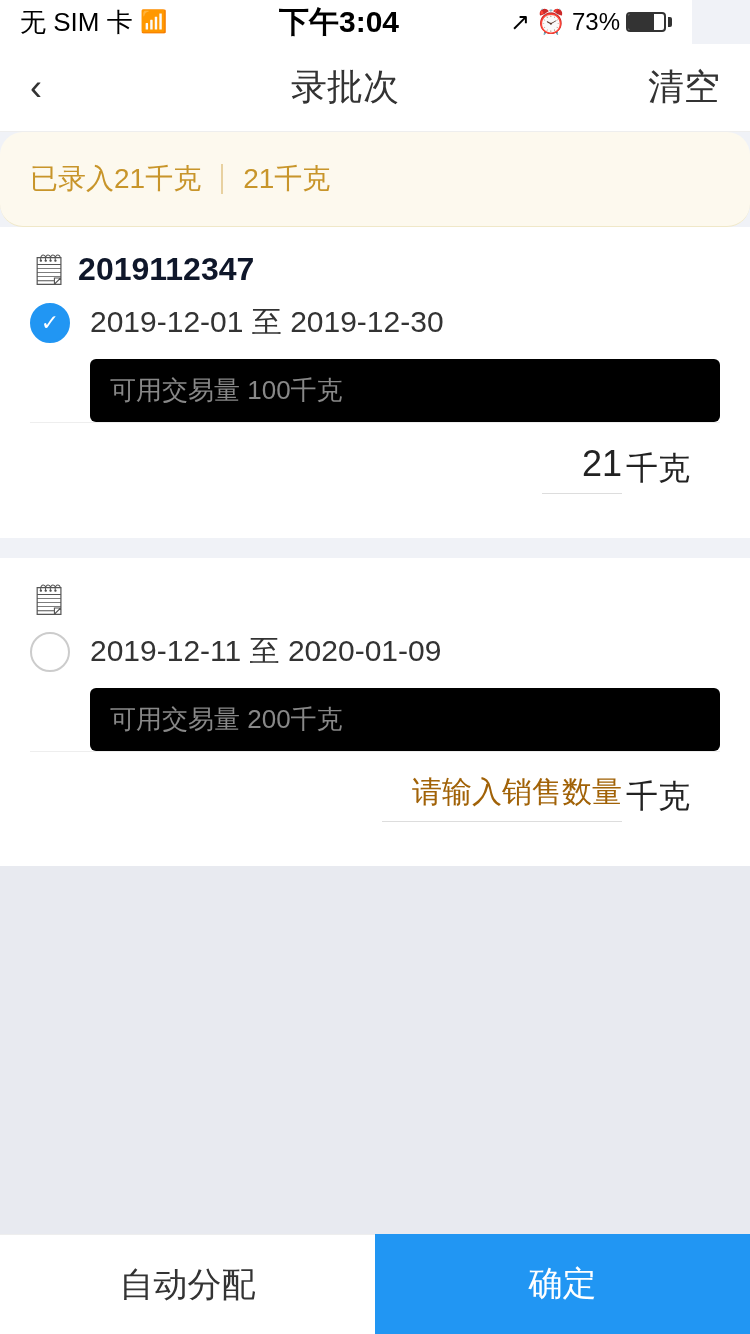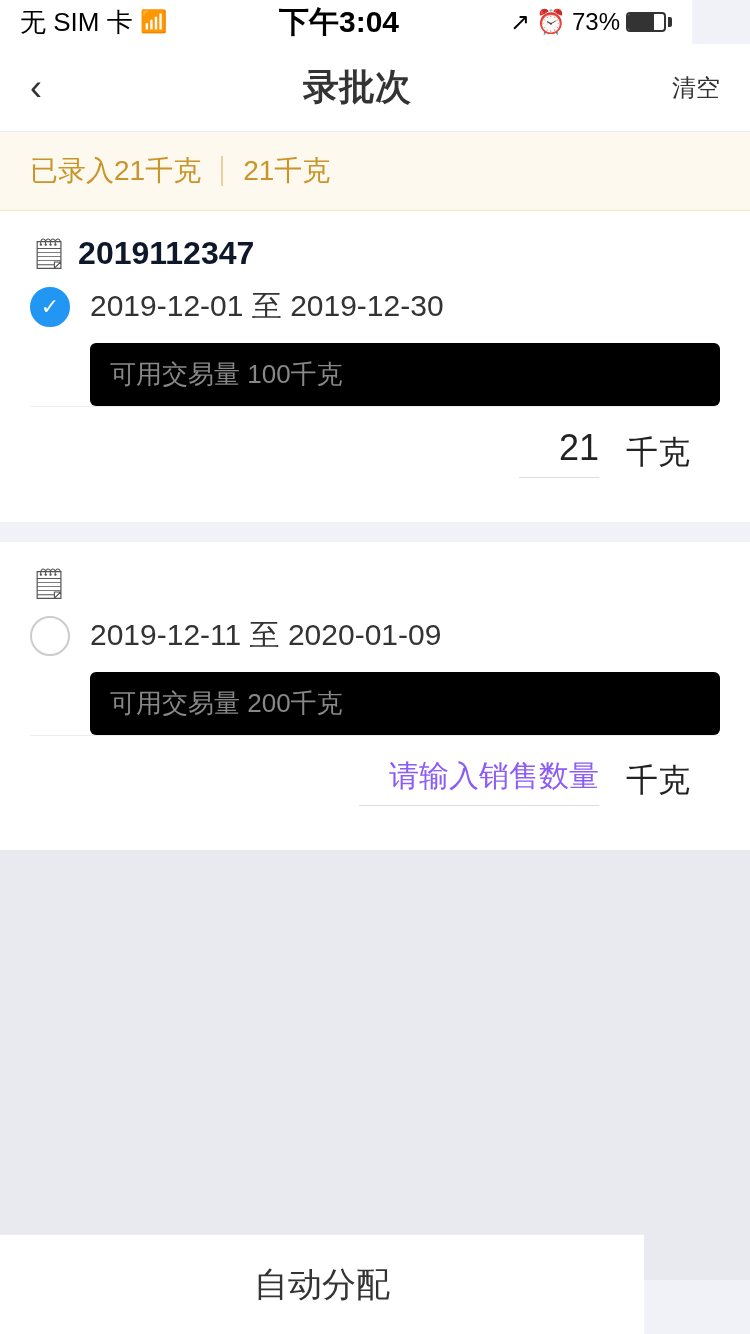--- a/index.html
+++ b/index.html
@@ -77,37 +77,38 @@
       padding: 0 30px;
       border-bottom: 1px solid #eee;
     }
     .nav-back {
       font-size: 36px;
       color: #333;
       cursor: pointer;
     }
     .nav-title {
       font-size: 36px;
-      font-weight: 700;
+      font-weight: 400;
       color: #333;
     }
     .nav-action {
-      font-size: 24px;
+      font-size: 36px;
       color: #333;
       cursor: pointer;
     }
 
     
     .info-banner {
       background: #fdf9ee;
-      padding: 20px 30px;
+      padding: 28px 30px;
       display: flex;
       align-items: center;
       gap: 20px;
       border-bottom: 1px solid #f0e8c8;
+      border-radius: 23px;
     }
     .info-banner-text {
       font-size: 28px;
       color: #c8952a;
     }
     .info-banner-divider {
       width: 2px;
       height: 30px;
       background: #c8952a;
       opacity: 0.4;
@@ -178,35 +179,35 @@
       font-size: 26px;
       color: #888;
       margin-left: 60px;
     }
 
     .quantity-row {
       display: flex;
       align-items: center;
       justify-content: flex-end;
       padding: 20px 30px;
-      gap: 27px;
+      gap: 4px;
       border-top: 1px solid #eee;
     }
     .quantity-value {
       font-size: 36px;
       color: #222;
       font-weight: 500;
     }
     .quantity-unit {
       font-size: 32px;
       color: #222;
     }
     .quantity-input-placeholder {
       font-size: 30px;
-      color: #8b5cf6;
+      color: #a16207;
     }
 
     .section-divider {
       height: 20px;
       background: #f0f2f7;
     }
 
     
     .input-underline {
       border-bottom: 1.5px solid #ddd;
@@ -218,21 +219,21 @@
     .bottom-empty {
       height: 430px;
       background: #e8eaf0;
     }
 
     
     .bottom-bar {
       position: fixed;
       bottom: 0;
       left: 0;
-      width: 644px;
+      width: 750px;
       height: 100px;
       display: flex;
       align-items: stretch;
     }
     .btn-auto {
       flex: 1;
       background: #fff;
       border: none;
       font-size: 34px;
       color: #333;
@@ -328,13 +329,14 @@
   <div class="quantity-row">
     <span class="quantity-input-placeholder input-underline" style="min-width:240px; text-align:right;">请输入销售数量</span>
     <span class="quantity-unit">千克</span>
   </div>
 </div>
 
 <div class="bottom-empty"></div>
 
 <div class="bottom-bar">
   <button class="btn-auto">自动分配</button>
+  <button class="btn-confirm">确定</button>
 </div>
 
 </body></html>

